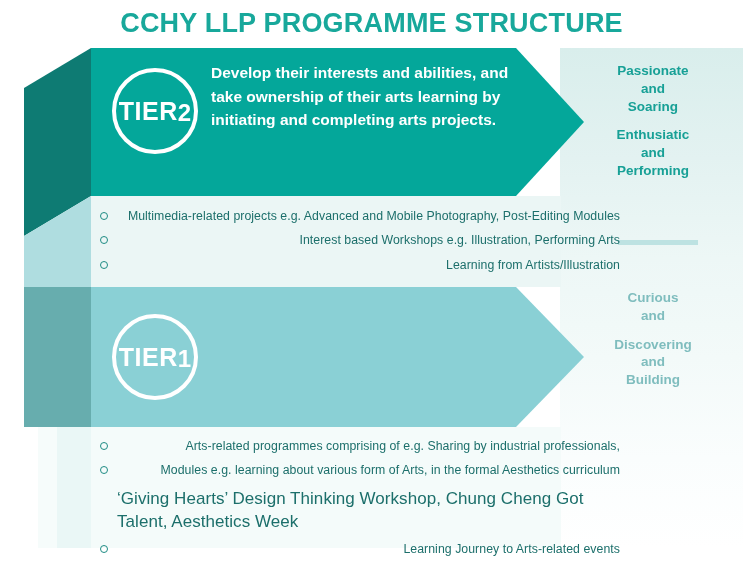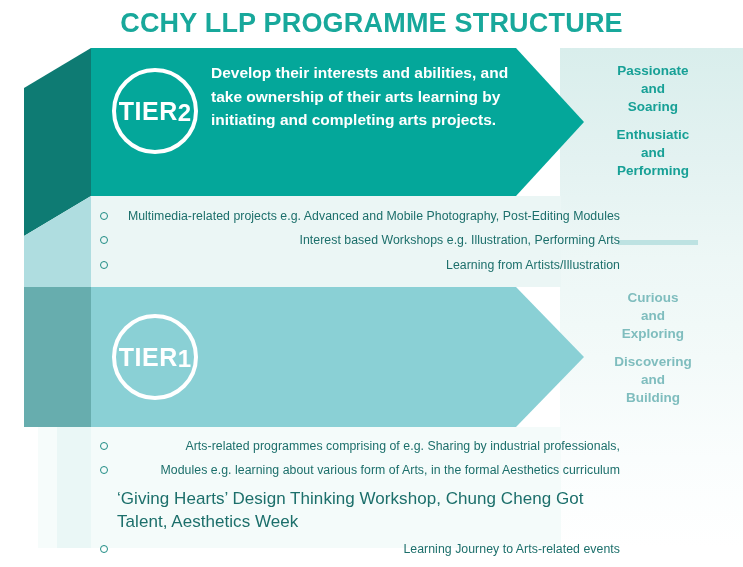--- a/index.html
+++ b/index.html
@@ -248,21 +248,20 @@
     <div class="tier-circle tier-circle-t1">
       <span class="tc-word">TIER</span>
       <span class="tc-num">1</span>
     </div>
   </div>
 
   <div class="rlabels rlabels-t1">
     <div class="rl-group">
       <div>Curious</div>
       <div>and</div>
-      <div>Exploring</div>
     </div>
     <div class="rl-group">
       <div>Discovering</div>
       <div>and</div>
       <div>Building</div>
     </div>
   </div>
 
   <div class="blist blist-t1">
     <div class="brow">

